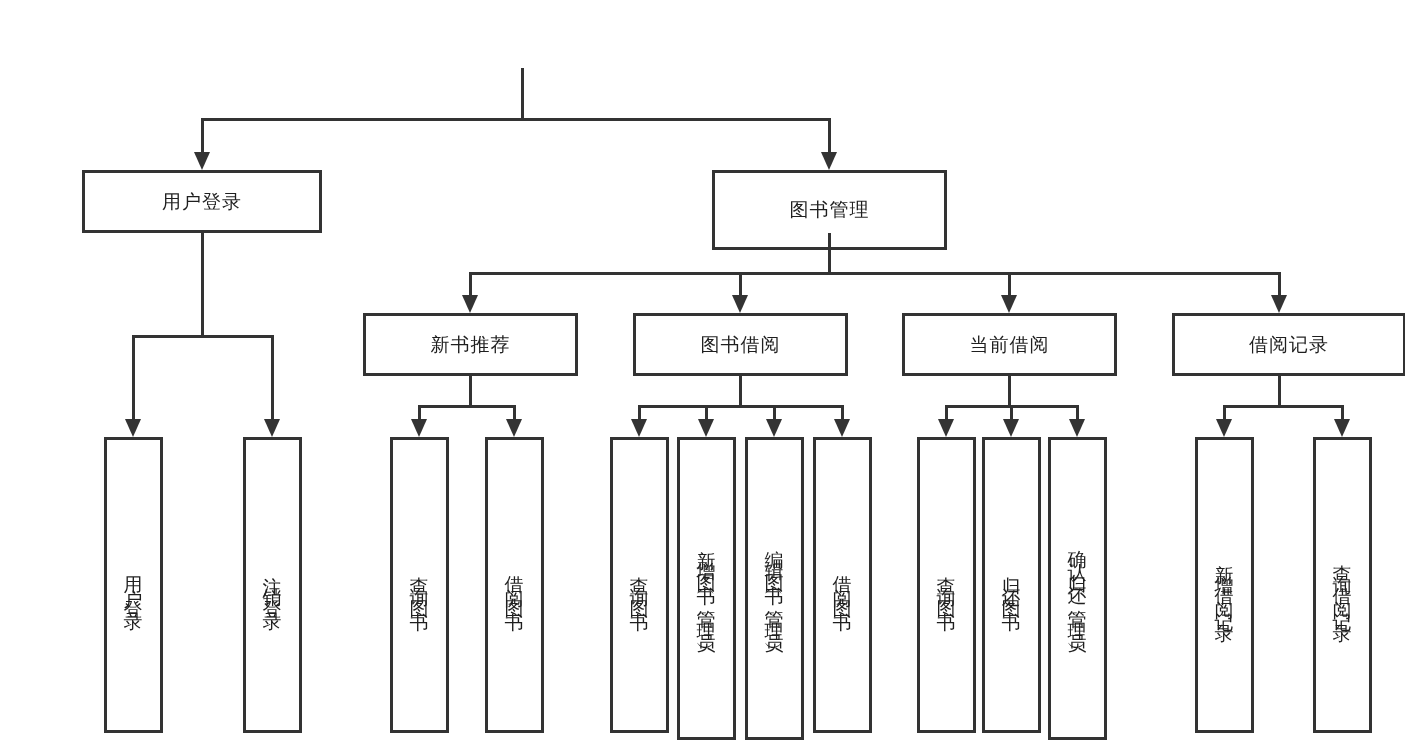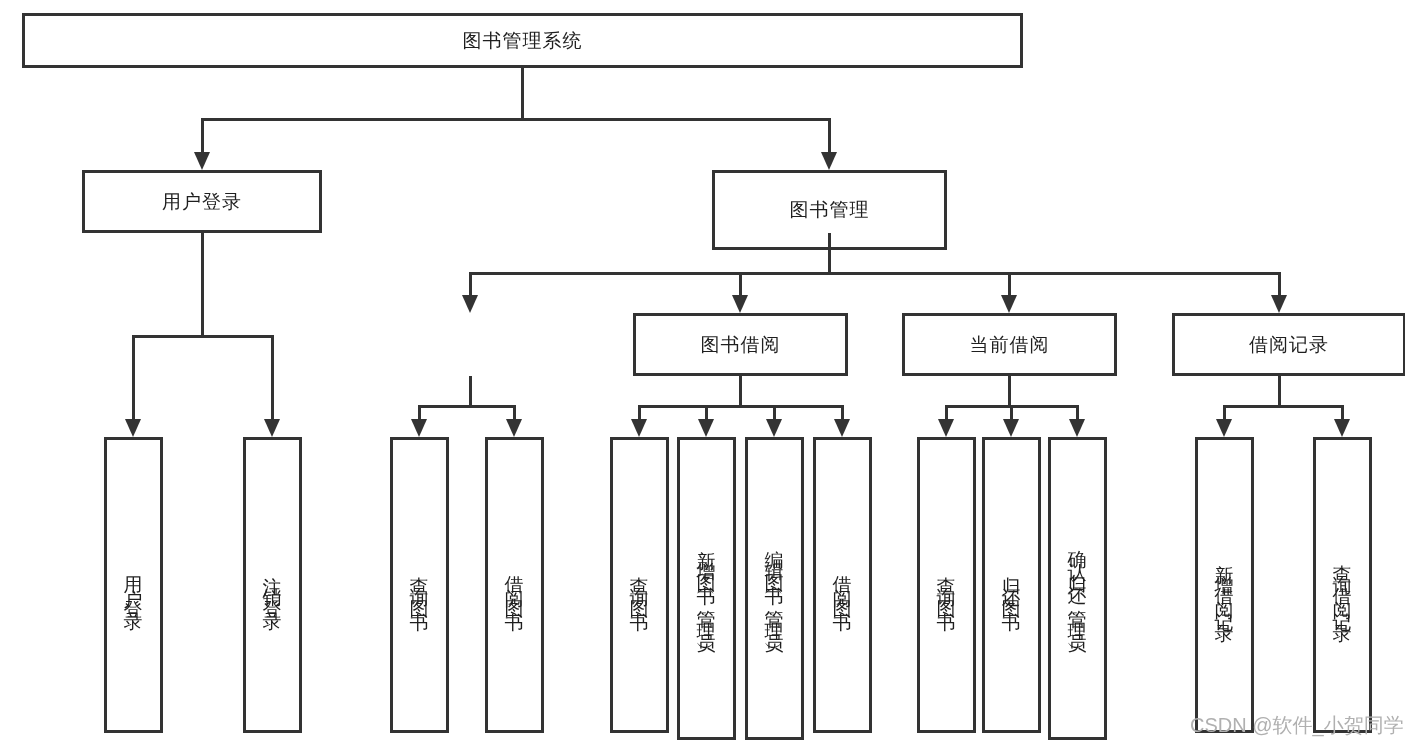--- a/index.html
+++ b/index.html
@@ -57,25 +57,25 @@
     color:var(--watermark);
     white-space:nowrap;
     z-index:5;
   }
 </style>
 </head>
 <body>
 
 <div id="canvas">
 
-  <div class="hbox" style="left:22px;top:13px;width:1001px;height:55px">图书管理系统</div>
 
   <div class="hbox" style="left:82px;top:170px;width:240px;height:63px">用户登录</div>
   <div class="hbox" style="left:712px;top:170px;width:235px;height:80px">图书管理</div>
 
+  <div class="hbox" style="left:363px;top:313px;width:215px;height:63px">新书推荐</div>
   <div class="hbox" style="left:633px;top:313px;width:215px;height:63px">图书借阅</div>
   <div class="hbox" style="left:902px;top:313px;width:215px;height:63px">当前借阅</div>
   <div class="hbox" style="left:1172px;top:313px;width:234px;height:63px">借阅记录</div>
 
   <div class="vbox" style="left:104px;top:437px">
     <span>用户登录</span>
     </div>
   <div class="vbox" style="left:243px;top:437px">
     <span>注销登录</span>
     </div>
@@ -169,15 +169,14 @@
   <div class="ln" style="left:1076px;top:405px;width:3px;height:14px"></div>
   <div class="ah" style="left:1069px;top:419px"></div>
 
   <div class="ln" style="left:1278px;top:376px;width:3px;height:29px"></div>
   <div class="ln" style="left:1223px;top:405px;width:121px;height:3px"></div>
   <div class="ln" style="left:1223px;top:405px;width:3px;height:14px"></div>
   <div class="ah" style="left:1216px;top:419px"></div>
   <div class="ln" style="left:1341px;top:405px;width:3px;height:14px"></div>
   <div class="ah" style="left:1334px;top:419px"></div>
 
-  <div class="watermark">CSDN @软件_小贺同学</div>
 
 </div>
 
 </body></html>

